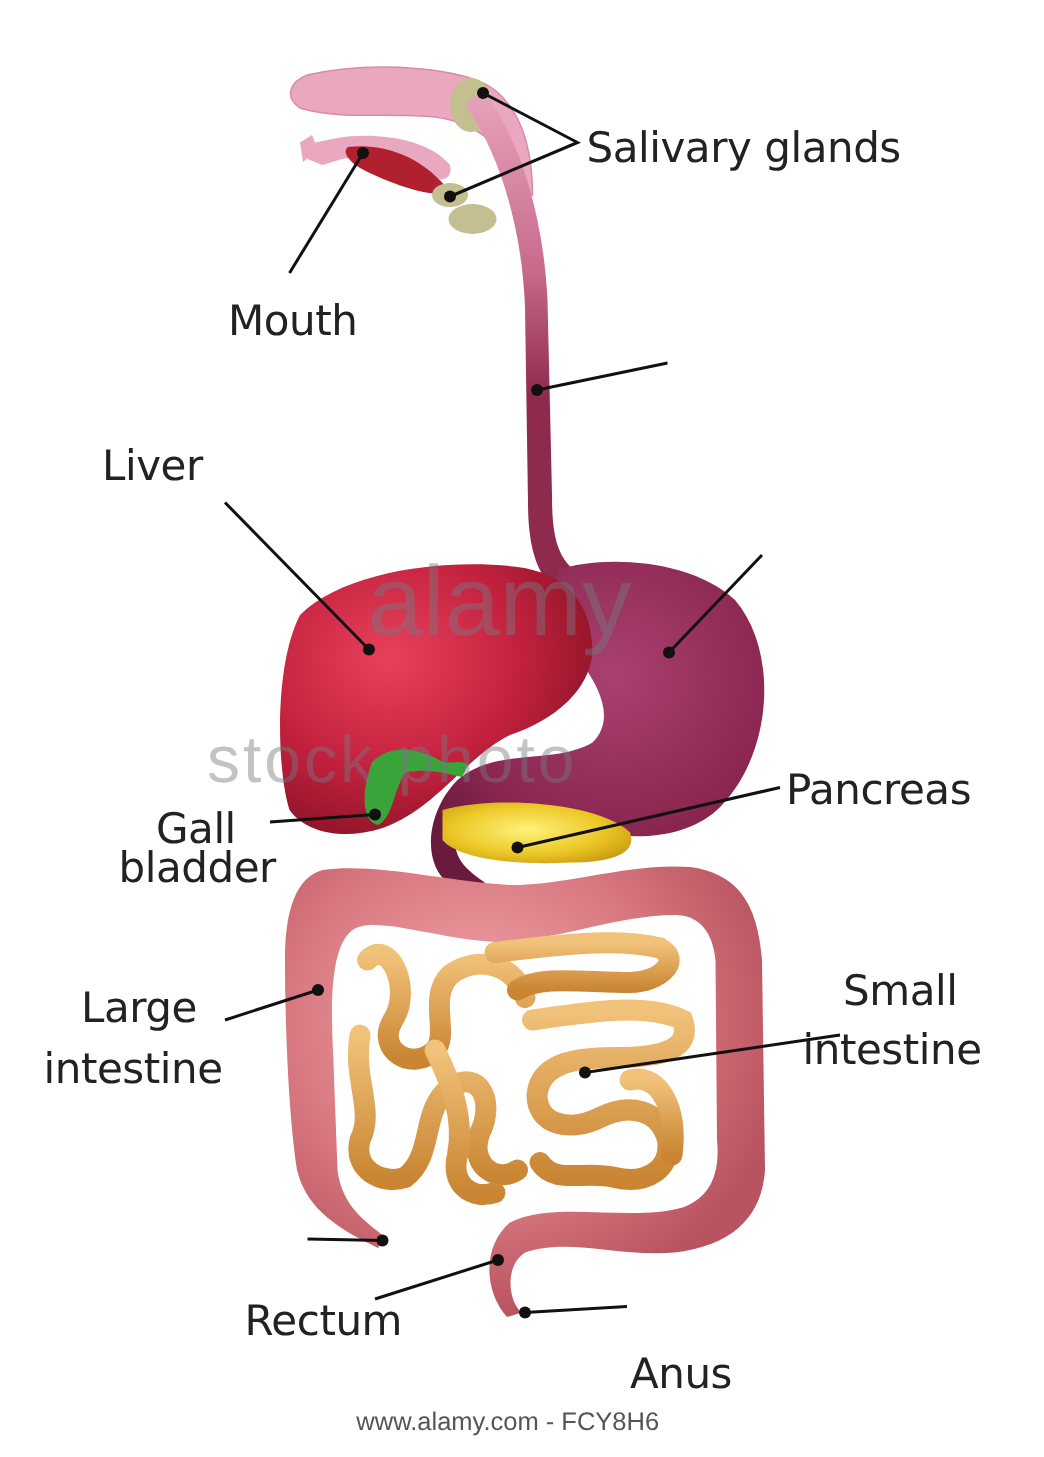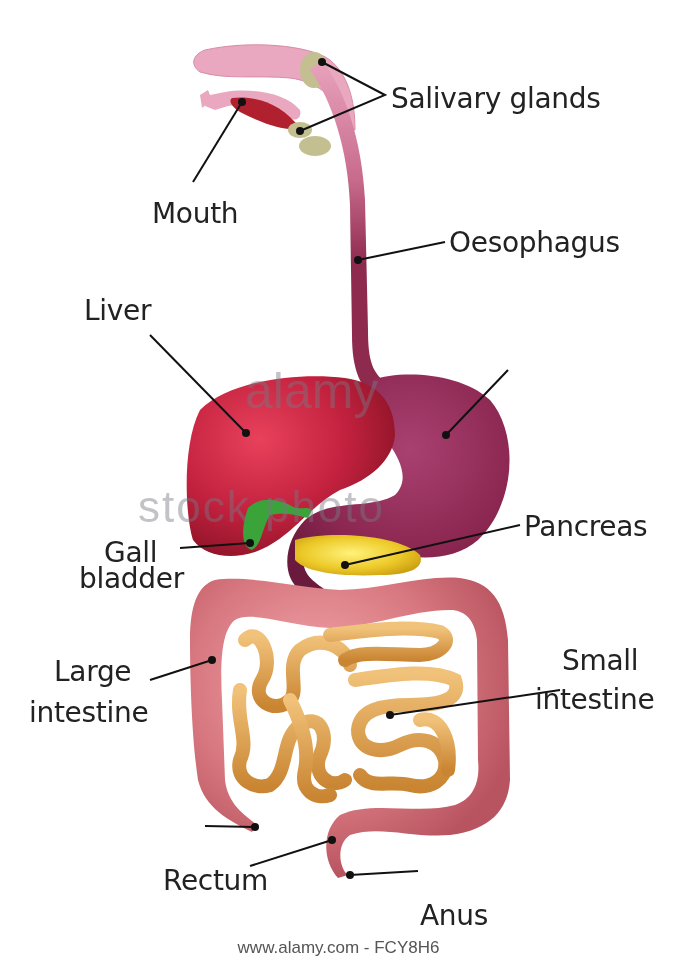--- a/index.html
+++ b/index.html
@@ -106,28 +106,27 @@
         <circle cx="345" cy="565" r="4"></circle>
       <circle cx="212" cy="660" r="4"></circle>
         <circle cx="390" cy="715" r="4"></circle>
       <circle cx="255" cy="827" r="4"></circle>
         <circle cx="332" cy="840" r="4"></circle>
       <circle cx="350" cy="875" r="4"></circle>
     </g>
   </svg>
 
   
-  <div class="wm" style="left:245px;top:362px;font-size:50px;">alamy</div>
+  <div class="wm" style="left:245px;top:362px;font-size:66px;">alamy</div>
   <div class="wm" style="left:138px;top:482px;font-size:44px;letter-spacing:2px;">stock photo</div>
 
   
   <div class="lbl" style="left:391px;top:82px;">Salivary glands</div>
   <div class="lbl" style="left:152px;top:197px;">Mouth</div>
-  <div class="lbl" style="left:449px;top:226px;">Oesophagus</div>
-  <div class="lbl" style="left:84px;top:294px;">Liver</div>
+  <div class="lbl" style="left:68px;top:294px;">Liver</div>
   <div class="lbl" style="left:104px;top:512px;margin-top:24px;">Gall</div>
   <div class="lbl" style="left:79px;top:562px;">bladder</div>
   <div class="lbl" style="left:524px;top:510px;">Pancreas</div>
   <div class="lbl" style="left:54px;top:655px;">Large</div>
   <div class="lbl" style="left:29px;top:696px;">intestine</div>
   <div class="lbl" style="left:562px;top:644px;">Small</div>
   <div class="lbl" style="left:535px;top:683px;">intestine</div>
   <div class="lbl" style="left:163px;top:864px;">Rectum</div>
   <div class="lbl" style="left:420px;top:856px;margin-top:43px;">Anus</div>
 

